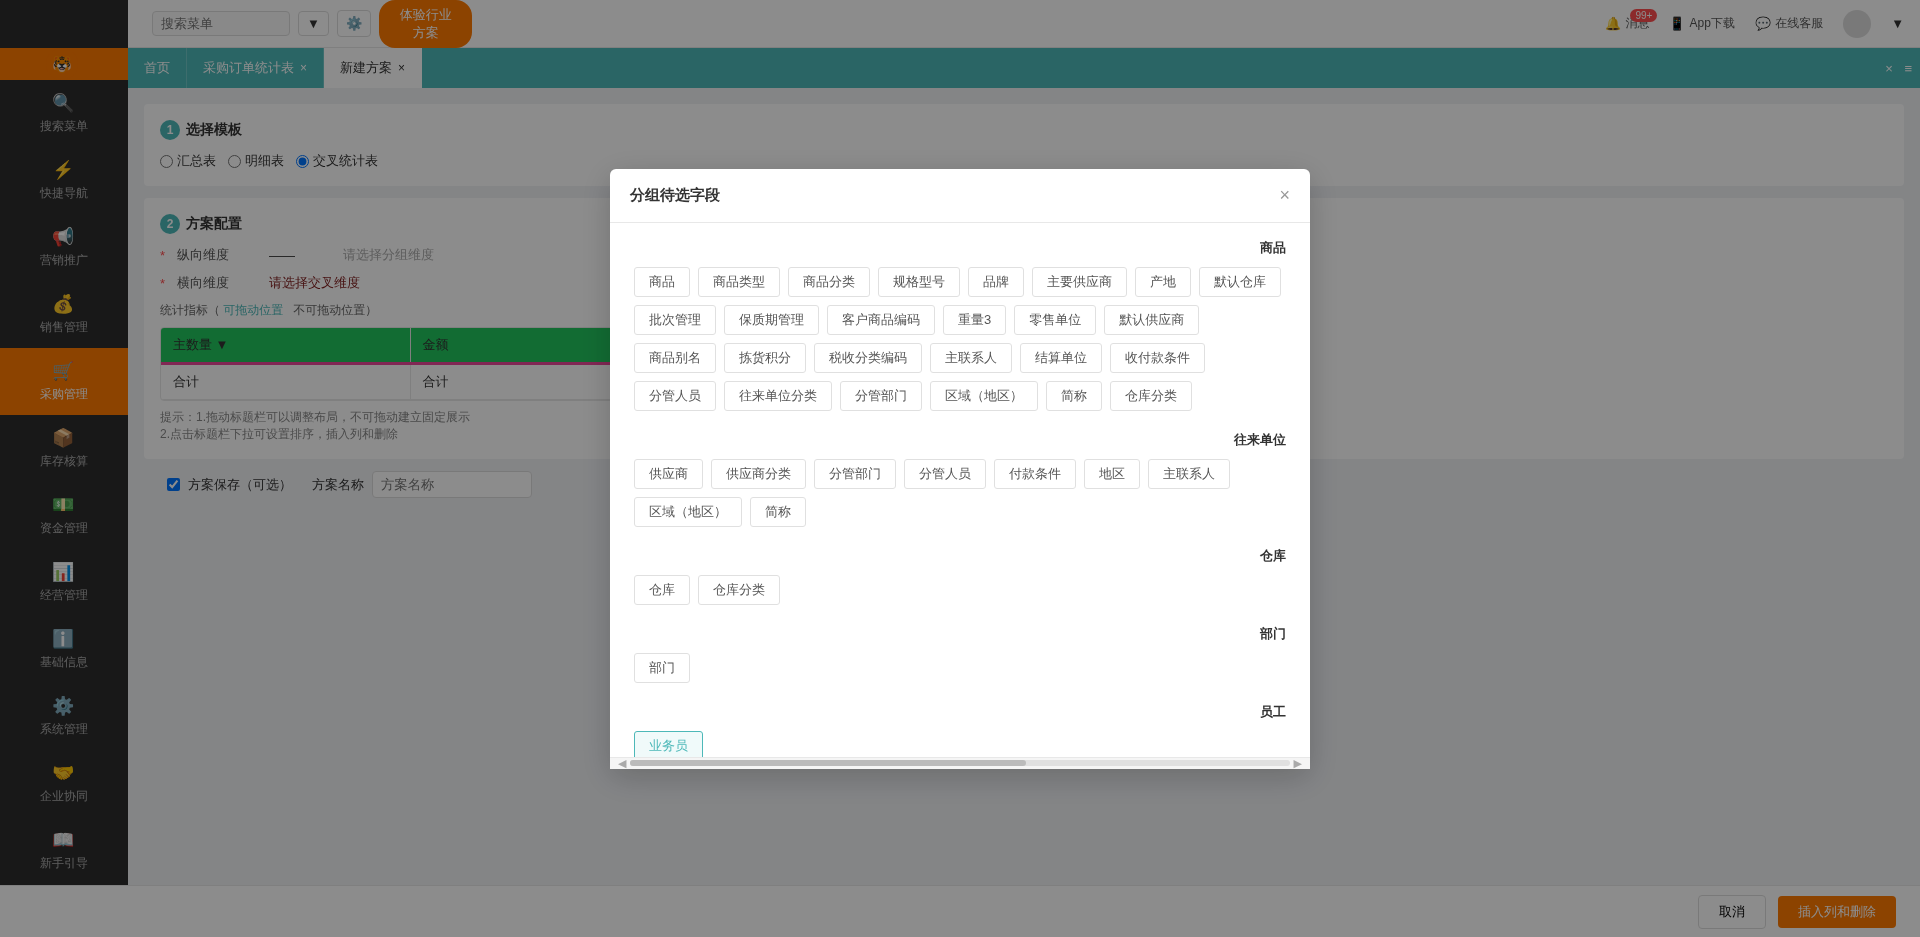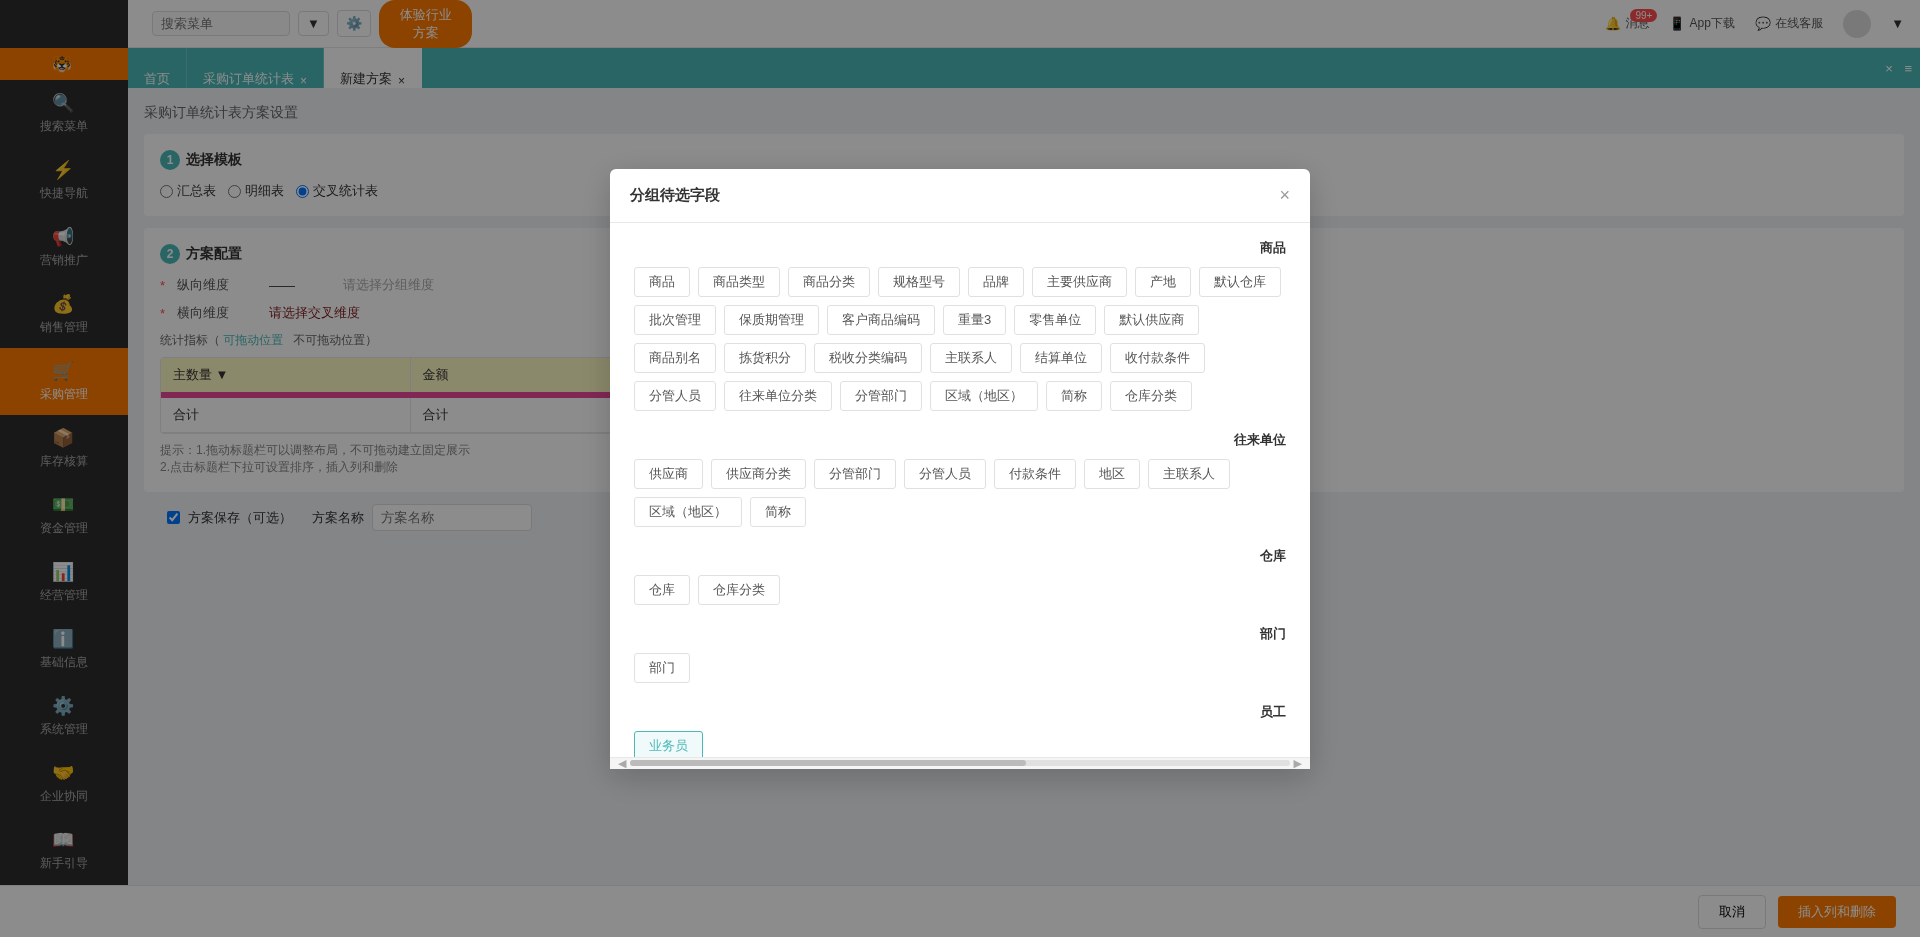--- a/index.html
+++ b/index.html
@@ -45,21 +45,21 @@
     .badge-wrap { position: relative; display: inline-flex; align-items: center; gap: 4px; cursor: pointer; color: #555; }
     .badge { background: #ff4d4f; color: #fff; border-radius: 10px; font-size: 10px; padding: 1px 5px; position: absolute; top: -6px; right: -8px; }
     .avatar { width: 28px; height: 28px; background: #ddd; border-radius: 50%; }
 
     
     .tab-bar {
       height: 40px; background: #4db8b8; display: flex; align-items: center;
       padding: 0 0 0 0; position: fixed; top: 48px; left: 128px; right: 0; z-index: 99;
     }
     .tab-item {
-      height: 40px; padding: 0 16px; display: flex; align-items: flex-end; gap: 6px;
+      height: 40px; padding: 0 16px; display: flex; align-items: center; gap: 6px;
       cursor: pointer; color: #fff; font-size: 13px; background: transparent;
       border-right: 1px solid rgba(255,255,255,0.2);
     }
     .tab-item.active { background: #fff; color: #333; }
     .tab-close { font-size: 12px; cursor: pointer; color: inherit; }
 
     
     .sidebar {
       position: fixed; top: 0; left: 0; bottom: 0; width: 128px;
       background: #2d2d2d; z-index: 101; display: flex; flex-direction: column; align-items: center;
@@ -132,21 +132,21 @@
     
     .bg-form { padding: 16px; background: #fff; border-radius: 4px; margin-bottom: 12px; }
     .form-section-label { font-size: 14px; font-weight: bold; margin-bottom: 12px; display: flex; align-items: center; gap: 6px; }
     .step-badge { background: #4db8b8; color: #fff; border-radius: 50%; width: 20px; height: 20px; display: inline-flex; align-items: center; justify-content: center; font-size: 12px; }
     .form-row { display: flex; align-items: center; gap: 12px; margin-bottom: 10px; }
     .radio-group { display: flex; gap: 12px; align-items: center; }
     .radio-label { display: flex; align-items: center; gap: 4px; cursor: pointer; font-size: 13px; }
     .form-field-label { color: #555; font-size: 13px; min-width: 80px; }
     .required { color: #ff4d4f; }
     .table-area { background: #fff; border: 1px solid #e8e8e8; border-radius: 4px; overflow: hidden; }
-    .table-header { background: #fef9c3; display: flex; border-bottom: 6px solid #ec4899; }
+    .table-header { background: #22c55e; display: flex; border-bottom: 3px solid #ec4899; }
     .table-cell { padding: 8px 12px; font-size: 13px; flex: 1; border-right: 1px solid #e8e8e8; }
     .table-cell:last-child { border-right: none; }
     .table-row-data { display: flex; border-bottom: 1px solid #e8e8e8; }
 
     
     .bottom-bar {
       position: fixed; bottom: 0; left: 0; right: 0; height: 52px;
       background: #fff; border-top: 1px solid #e8e8e8; display: flex; align-items: center;
       justify-content: flex-end; padding: 0 24px; gap: 12px; z-index: 150;
     }
@@ -263,21 +263,20 @@
     <span>新建方案</span>
     <span class="tab-close">×</span>
   </div>
   <span style="margin-left:auto;color:#fff;padding-right:8px;">
     <span style="cursor:pointer;margin-right:8px;">×</span>
     <span style="cursor:pointer;">≡</span>
   </span>
 </div>
 
 <div class="main-content">
-  <div class="page-title">采购订单统计表方案设置</div>
   <div class="bg-form">
     <div class="form-section-label">
       <span class="step-badge">1</span>
       <span>选择模板</span>
     </div>
     <div class="radio-group">
       <label class="radio-label">
         <input type="radio" name="template" style="">
         <span>汇总表</span>
       </label>

